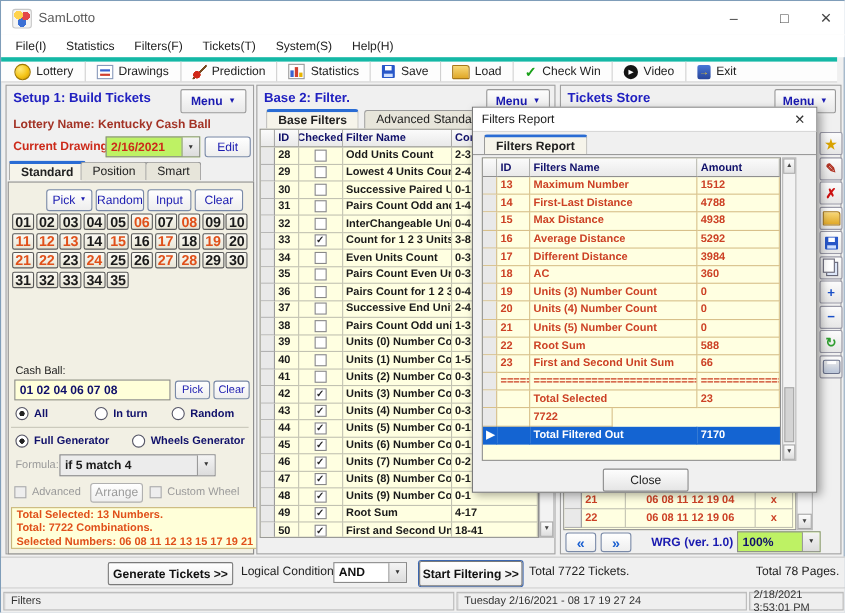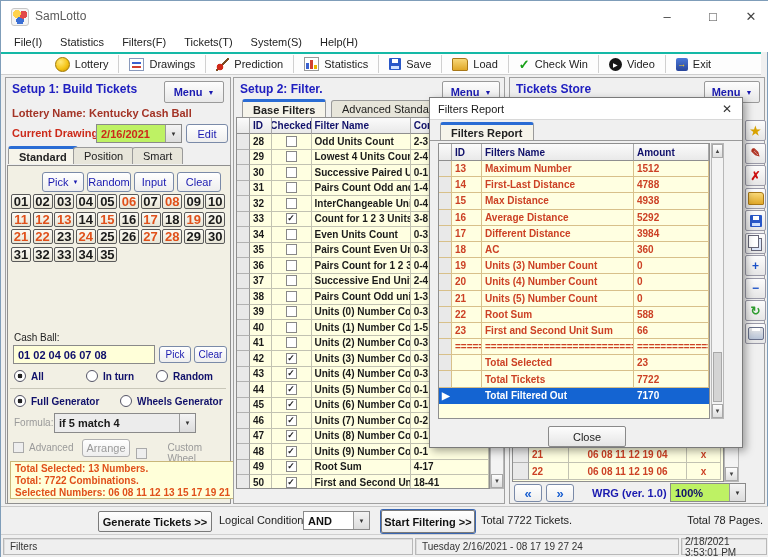--- a/index.html
+++ b/index.html
@@ -15,22 +15,22 @@
                radial-gradient(circle at 70% 35%,#e24848 0 4px,transparent 4px),
                radial-gradient(circle at 50% 72%,#3b6fd4 0 4px,transparent 4px),#f4f4f4;
     border:1px solid #c8c8c8;}
   #win-title{left:34px;top:8px;font-size:12px;color:#5a5a5a;}
   .win-ctl{top:0;width:36px;height:30px;display:flex;align-items:center;justify-content:center;
            font-size:13px;color:#444;}
   
   #menubar{left:0;top:30px;width:768px;height:21px;background:#fff;display:flex;align-items:center;padding-left:4px;box-sizing:border-box;}
   .menu-item{padding:2px 9px;font-size:11px;color:#222;}
   
-  #toolbar{left:0;top:51px;width:760px;height:23px;background:#fdfdfd;border-top:2px solid #14b8a6;
-           border-bottom:1px solid #cfcfcf;display:flex;align-items:center;padding-left:4px;box-sizing:border-box;justify-content:center;}
+  #toolbar{left:0;top:51px;width:760px;height:23px;background:#fdfdfd;border-top:4px solid #14b8a6;
+           border-bottom:1px solid #cfcfcf;display:flex;align-items:center;padding-left:4px;box-sizing:border-box;}
   .tb-btn{display:flex;align-items:center;gap:5px;border:none;background:transparent;
           font-family:inherit;font-size:11px;color:#222;padding:2px 8px;height:20px;}
   .tb-sep{width:1px;height:18px;background:#d0d0d0;margin:0 2px;}
   .tb-icon{display:inline-flex;align-items:center;justify-content:center;}
   .lottery-icon{width:13px;height:13px;border-radius:50%;border:1px solid #a07800;
     background:radial-gradient(circle at 35% 30%,#ffe97a 0%,#f5c518 55%,#c89000 100%);}
   .drawings-icon{width:13px;height:11px;border:1px solid #8899bb;background-color:#fff;
     background-image:linear-gradient(#3a62d0,#3a62d0),linear-gradient(#d04030,#d04030);
     background-size:9px 2px,9px 2px;background-position:2px 3px,2px 7px;background-repeat:no-repeat;}
   .prediction-icon{width:13px;height:13px;
@@ -311,35 +311,35 @@
       <div class="combo abs" style="left:46px;top:247px;width:142px;height:20px;background:#ececec;">
         <span class="val" style="color:#1a1a1a;">if 5 match 4</span>
         <span class="arrow">▼</span>
       </div>
 
       <div class="abs" style="left:5px;top:276px;display:flex;align-items:center;gap:5px;">
         <span class="cbx" style="background:#eee;border-color:#aaa;"></span>
         <span class="dis" style="font-size:10px;">Advanced</span>
       </div>
       <div class="btn abs dis" style="left:74px;top:273px;width:48px;height:18px;color:#9a9a9a;border-color:#b0b0b0;">Arrange</div>
-      <div class="abs" style="left:128px;top:276px;display:flex;align-items:center;gap:21px;">
+      <div class="abs" style="left:128px;top:276px;display:flex;align-items:center;gap:5px;">
         <span class="cbx" style="background:#eee;border-color:#aaa;"></span>
         <span class="dis" style="font-size:10px;">Custom Wheel</span>
       </div>
 
       <div id="summary-box" class="abs">
         <div>Total Selected: 13 Numbers.</div>
         <div>Total: 7722 Combinations.</div>
         <div>Selected Numbers: 06 08 11 12 13 15 17 19 21 22</div>
       </div>
     </div>
   </div>
 
   <div id="setup2-panel" class="panel abs">
-    <div class="panel-title abs" style="left:6px;top:4px;">Setup 2: Filter.</div>
+    <div class="panel-title abs" style="left:6px;top:4px;">Base 2: Filter.</div>
     <div class="menu-btn abs" style="left:208px;top:3px;width:56px;height:20px;">
       <span>Menu</span>
         <span class="dd-tri">▼</span>
     </div>
     <div class="tab active abs" style="left:8px;top:21px;">Base Filters</div>
     <div class="tab abs" style="left:97px;top:22px;height:17px;">Advanced Standard</div>
 
     <div id="filter-table" class="grid-table abs" style="left:2px;top:39px;width:254px;height:372px;">
         <div class="trow thead" style="height: 16px;">
           <span class="tcell fc0"></span>
@@ -721,21 +721,20 @@
         </div>
         <div class="trow rrow" style="height: 16.2px;">
           <span class="tcell rc0 selcell"></span>
           <span class="tcell rc1"></span>
           <span class="tcell rc2">Total Selected</span>
           <span class="tcell rc3">23</span>
         </div>
         <div class="trow rrow" style="height: 16.2px;">
           <span class="tcell rc0 selcell"></span>
           <span class="tcell rc1"></span>
-          <span class="tcell rc2">Total Tickets</span>
           <span class="tcell rc3">7722</span>
         </div>
         <div class="trow rrow sel-row" style="height: 16.2px;">
           <span class="tcell rc0 selcell">▶</span>
           <span class="tcell rc1"></span>
           <span class="tcell rc2">Total Filtered Out</span>
           <span class="tcell rc3">7170</span>
         </div>
       </div>
     <div class="scrollbar abs" style="left:281px;top:45px;width:13px;height:276px;">

